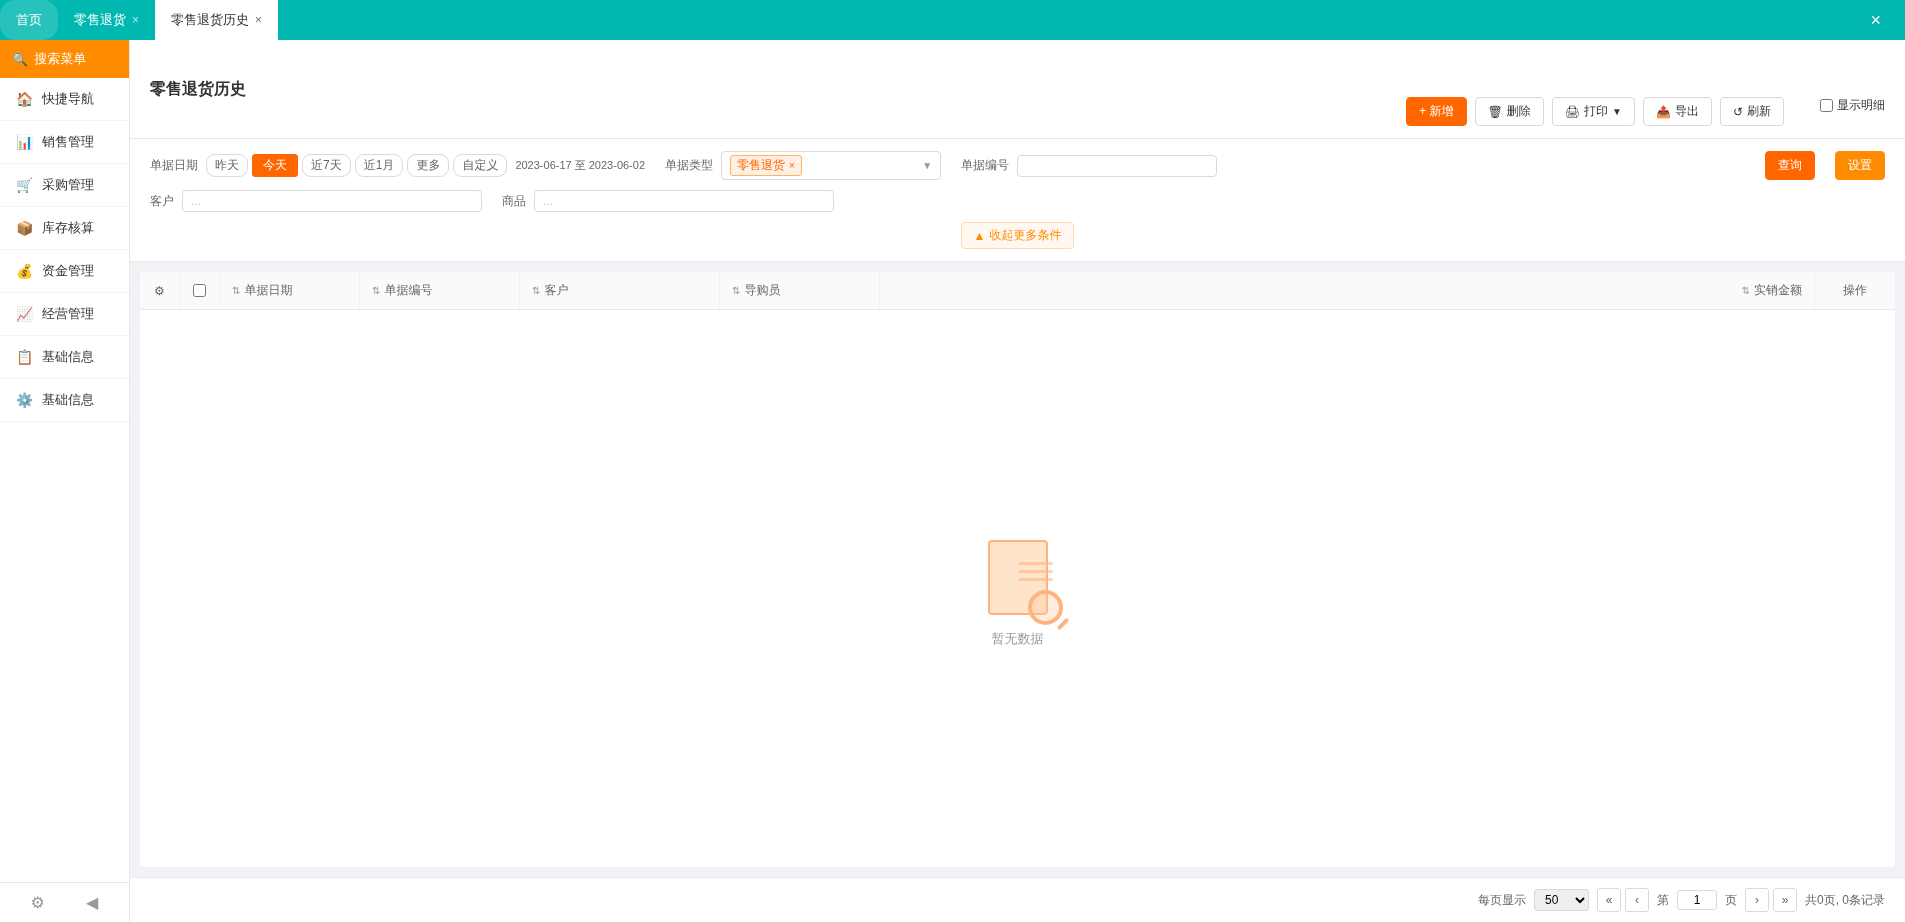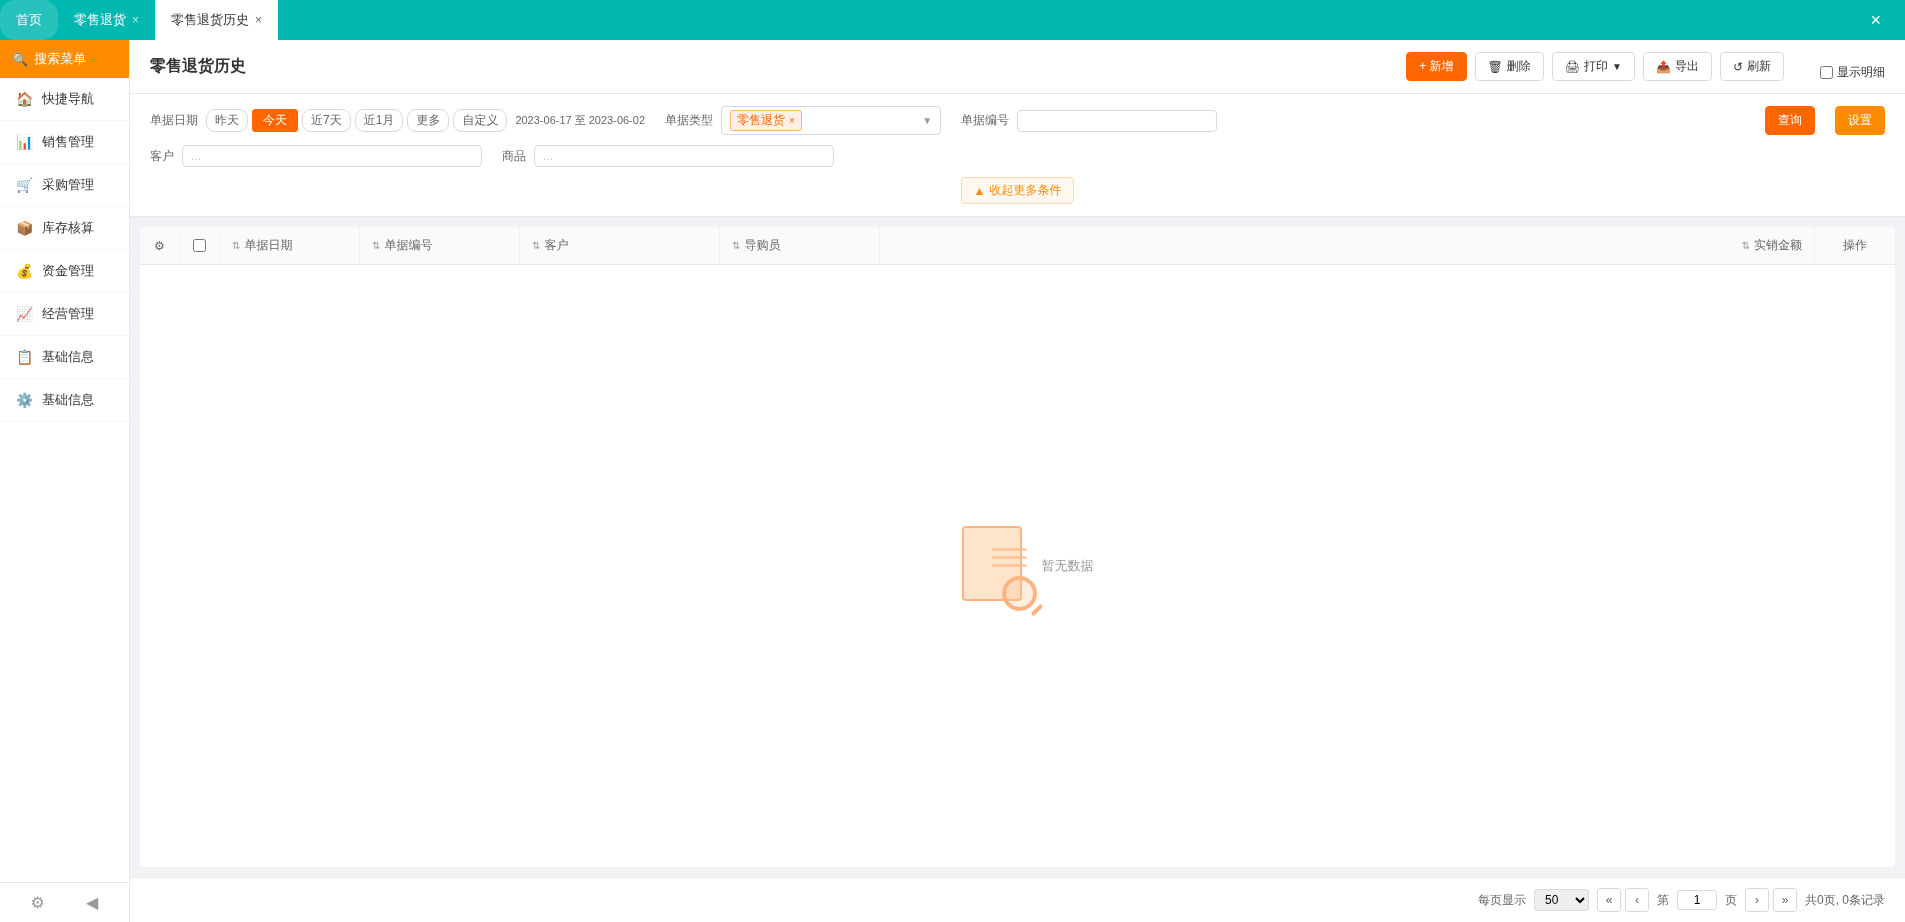--- a/index.html
+++ b/index.html
@@ -62,21 +62,21 @@
     .th.settings { width: 40px; justify-content: center; cursor: pointer; }
     .th.checkbox { width: 40px; justify-content: center; }
     .th.date { width: 140px; }
     .th.bill-num { width: 160px; }
     .th.customer { width: 200px; }
     .th.guide { width: 160px; }
     .th.amount { flex: 1; justify-content: flex-end; }
     .th.action { width: 80px; justify-content: center; }
 
     
-    .empty-state { flex: 1; display: flex; flex-direction: row; align-items: center; justify-content: center; color: #ccc; }
+    .empty-state { flex: 1; display: flex; flex-direction: column; align-items: center; justify-content: center; color: #ccc; }
     .empty-text { font-size: 13px; color: #999; }
 
     
     .pagination { display: flex; align-items: center; justify-content: flex-end; padding: 10px 20px; border-top: 1px solid #e8e8e8; gap: 8px; background: #fff; }
     .page-size-label { font-size: 12px; color: #666; margin-left: 48px; }
     .page-size-select { border: 1px solid #d9d9d9; border-radius: 3px; padding: 2px 6px; font-size: 12px; cursor: pointer; }
     .page-nav { display: flex; align-items: center; gap: 4px; }
     .page-nav-btn { width: 24px; height: 24px; display: flex; align-items: center; justify-content: center; border: 1px solid #d9d9d9; border-radius: 3px; cursor: pointer; font-size: 12px; color: #666; background: #fff; }
     .page-input { border: 1px solid #d9d9d9; border-radius: 3px; width: 40px; text-align: center; padding: 2px 4px; font-size: 12px; }
     .page-info { font-size: 12px; color: #666; }
@@ -158,21 +158,21 @@
         <span class="sidebar-bottom-btn">⚙</span>
         <span class="sidebar-bottom-btn">◀</span>
       </div>
     </div>
 
     <div class="content">
 
       <div class="page-header">
         <div style="display:flex; align-items:center; justify-content:space-between;">
           <span class="page-title">零售退货历史</span>
-          <div style="display:flex; align-items:flex-end; gap:8px;">
+          <div style="display:flex; align-items:flex-start; gap:8px;margin-top:45px;">
             <button class="toolbar-btn" style="background:#ff6600;border-color:#ff6600;color:#fff;">+ 新增</button>
             <button class="toolbar-btn">
               <span>🗑</span>
               <span>删除</span>
             </button>
             <button class="toolbar-btn">
               <span>🖨</span>
               <span>打印</span>
               <span style="font-size:10px;">▼</span>
             </button>

